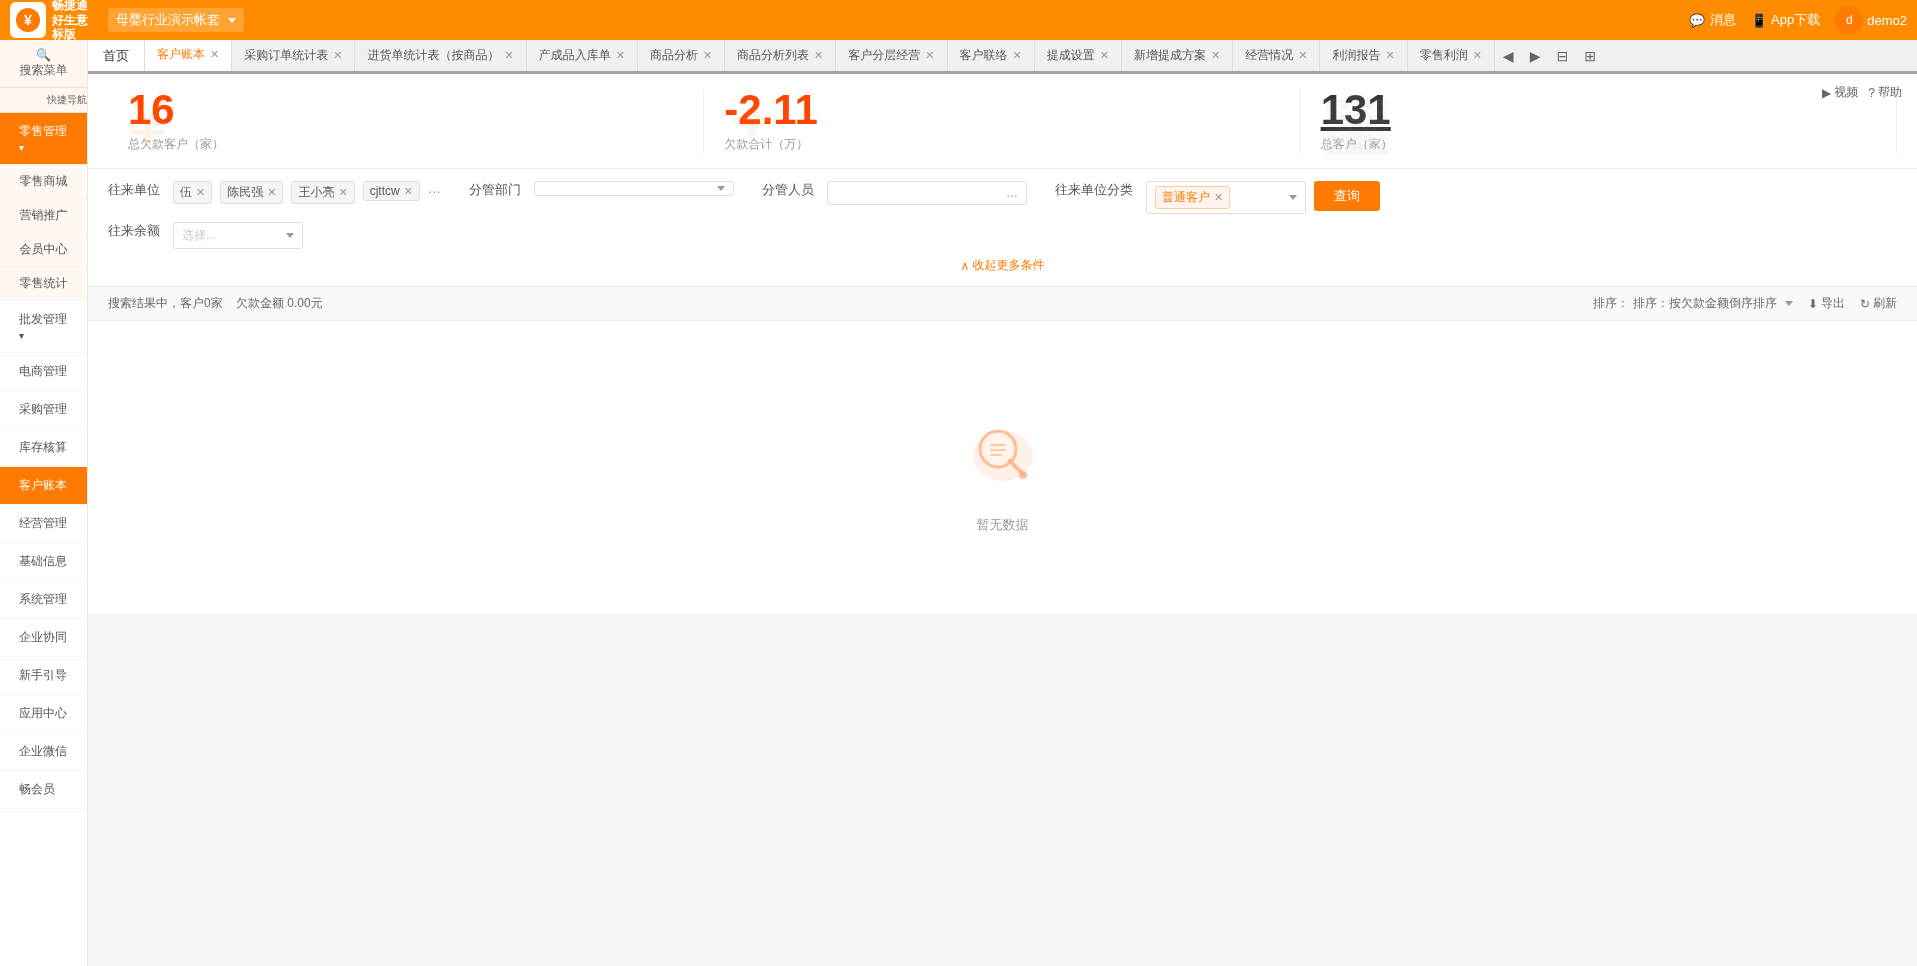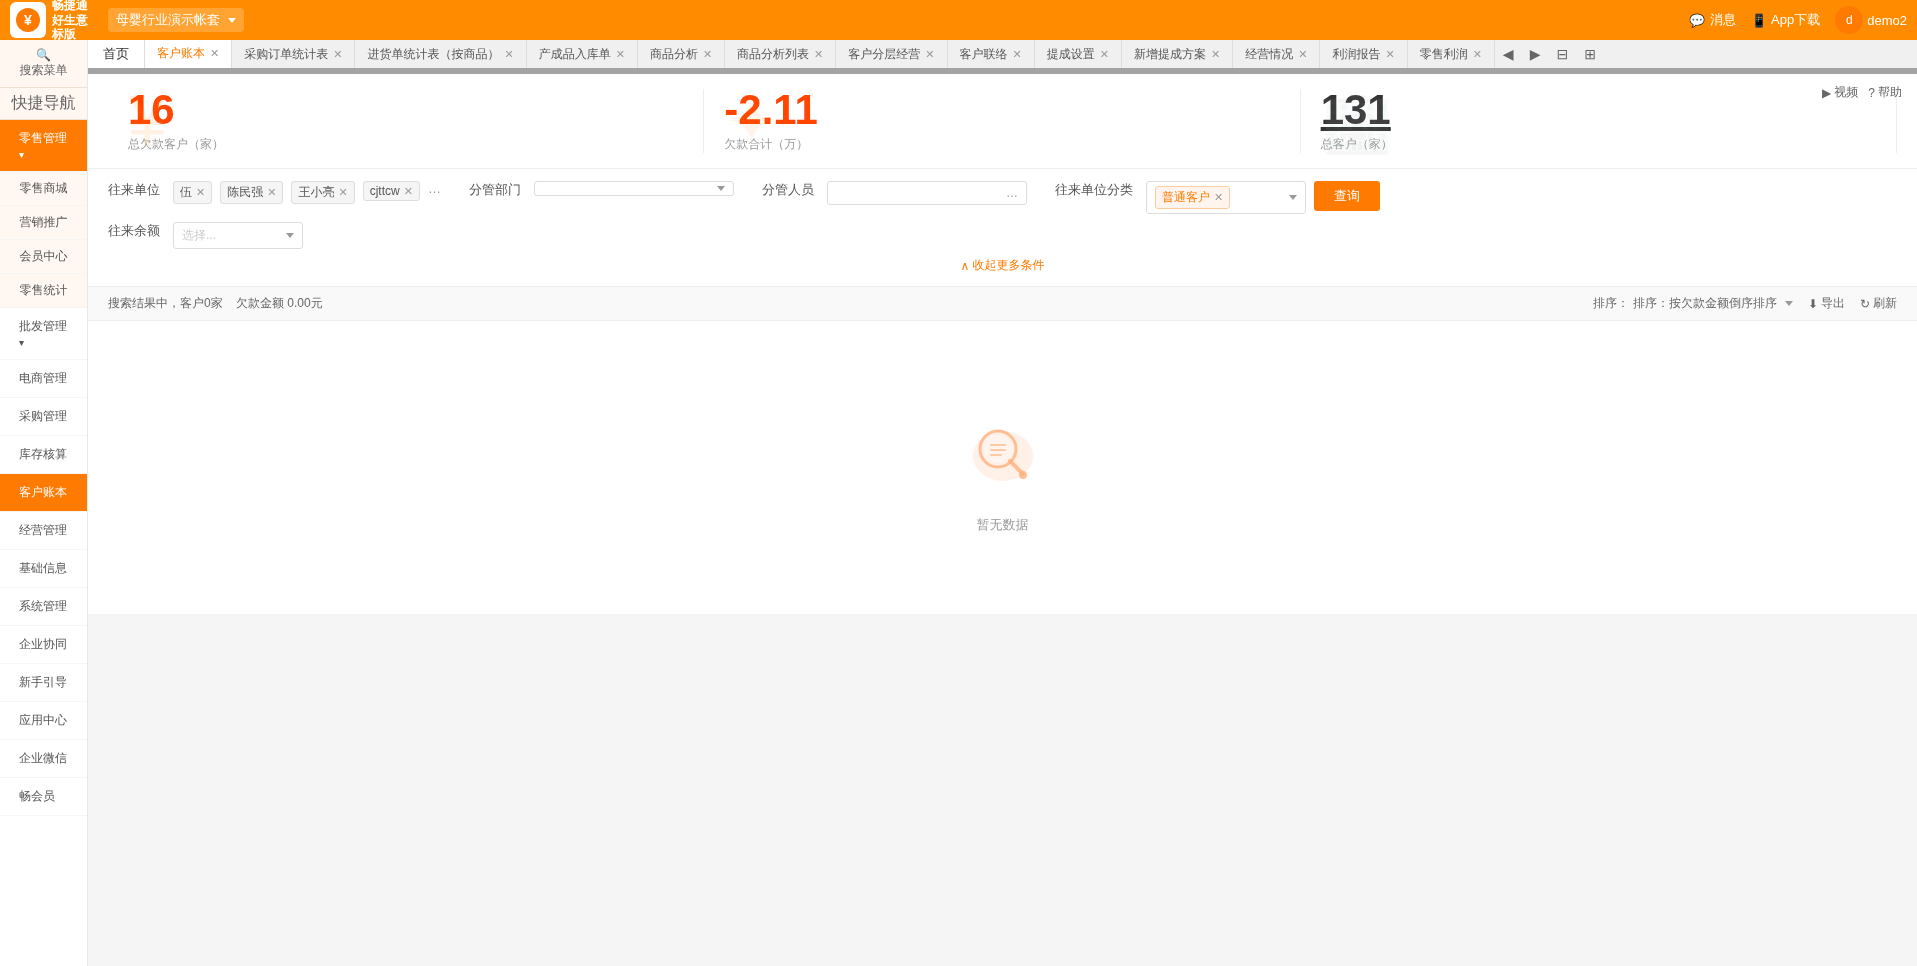--- a/index.html
+++ b/index.html
@@ -13,32 +13,32 @@
     .store-selector { display: flex; align-items: center; background: rgba(255,255,255,0.2); border-radius: 4px; padding: 3px 8px; color: white; font-size: 13px; cursor: pointer; margin-left: 10px; }
     .store-selector span { margin-right: 4px; }
     .top-right { margin-left: auto; display: flex; align-items: center; gap: 15px; color: white; font-size: 13px; }
     .top-right-item { display: flex; align-items: center; gap: 4px; cursor: pointer; }
 
     .main-area { display: flex; flex: 1; overflow: hidden; }
 
     
     .sidebar { width: 88px; background: #fff; border-right: 1px solid #e8e8e8; display: flex; flex-direction: column; flex-shrink: 0; overflow-y: auto; }
     .sidebar-search { padding: 8px; background: #fff7f0; text-align: center; font-size: 12px; color: #666; cursor: pointer; border-bottom: 1px solid #f0e0d0; }
-    .sidebar-nav { padding: 5px 0; background: #fff7f0; text-align: center; font-size: 16px; color: #666; cursor: pointer; border-bottom: 1px solid #f0e0d0; }
+    .sidebar-nav { padding: 5px 0; background: #fff7f0; text-align: right; font-size: 10px; color: #666; cursor: pointer; border-bottom: 1px solid #f0e0d0; }
     .sidebar-item { padding: 10px 19px; text-align: left; font-size: 12px; color: #555; cursor: pointer; border-bottom: 1px solid #f5f5f5; }
     .sidebar-item.active { background: #ff7a00; color: white; }
     .sidebar-item.active-parent { background: #ff7a00; color: white; }
     .sidebar-sub { background: #fff8f2; }
     .sidebar-sub-item { padding: 8px 5px; text-align: center; font-size: 12px; color: #555; cursor: pointer; border-bottom: 1px solid #f5f5f5; }
 
     
     .content { flex: 1; display: flex; flex-direction: column; overflow: hidden; }
 
     
-    .tab-bar { display: flex; align-items: center; background: #f0f0f0; border-bottom: 6px solid #a3a3a3; height: 34px; flex-shrink: 0; overflow: hidden; }
+    .tab-bar { display: flex; align-items: center; background: #f0f0f0; border-bottom: 3px solid #a3a3a3; height: 34px; flex-shrink: 0; overflow: hidden; }
     .tab { display: flex; align-items: center; padding: 0 12px; height: 34px; font-size: 12px; border-right: 1px solid #ddd; cursor: pointer; white-space: nowrap; background: #f0f0f0; color: #555; }
     .tab.active { background: white; color: #ff7a00; border-bottom: 2px solid #ff7a00; font-weight: 500; }
     .tab-close { margin-left: 5px; color: #999; font-size: 11px; }
     .tab-home { padding: 0 15px; font-size: 13px; background: white; color: #333; }
     .tab-nav-btn { padding: 0 8px; height: 34px; display: flex; align-items: center; cursor: pointer; font-size: 14px; color: #666; background: #f0f0f0; }
 
     
     .page-content { flex: 1; overflow-y: auto; background: #f5f5f5; }
 
     

